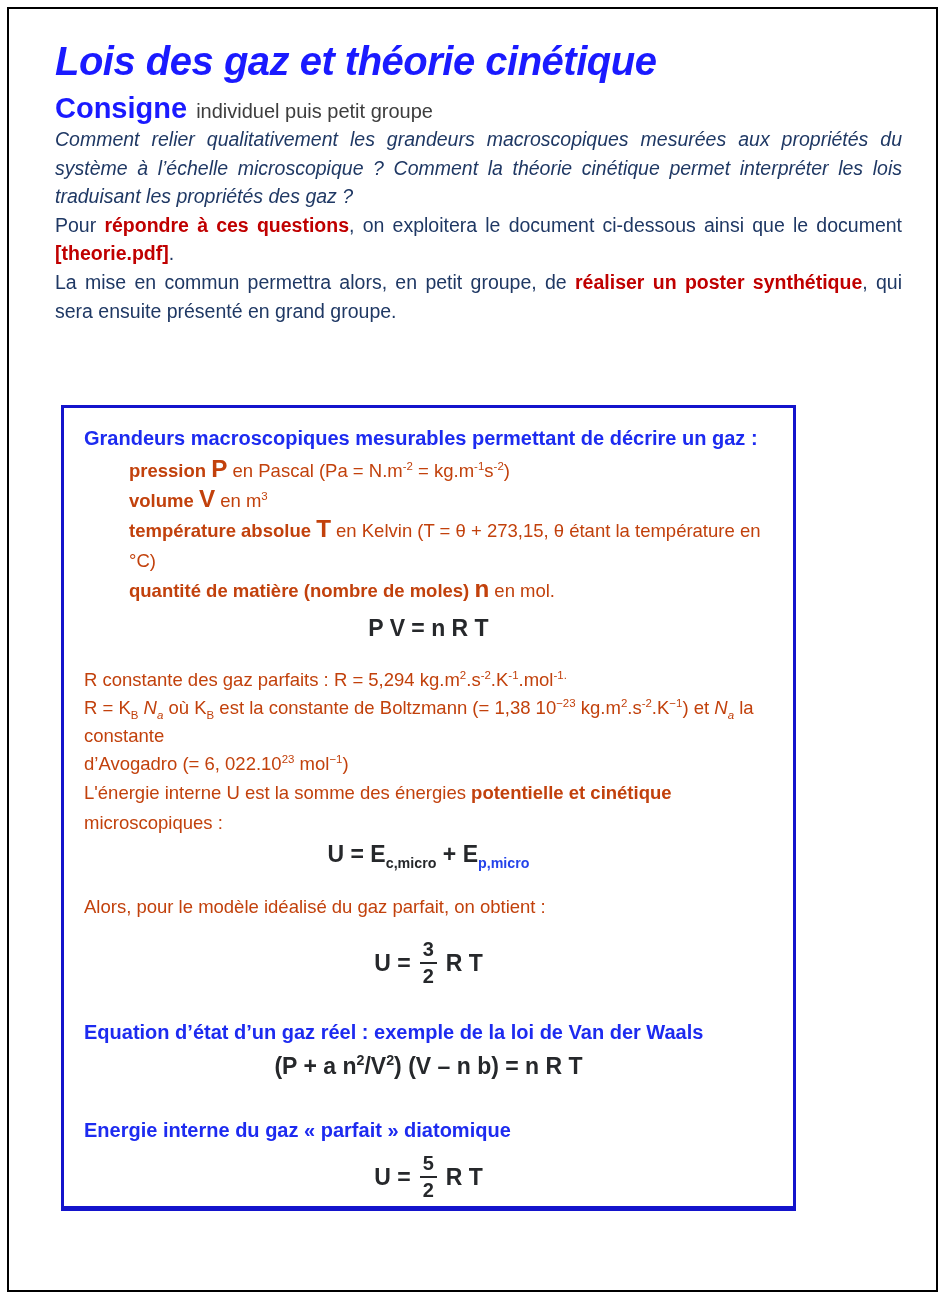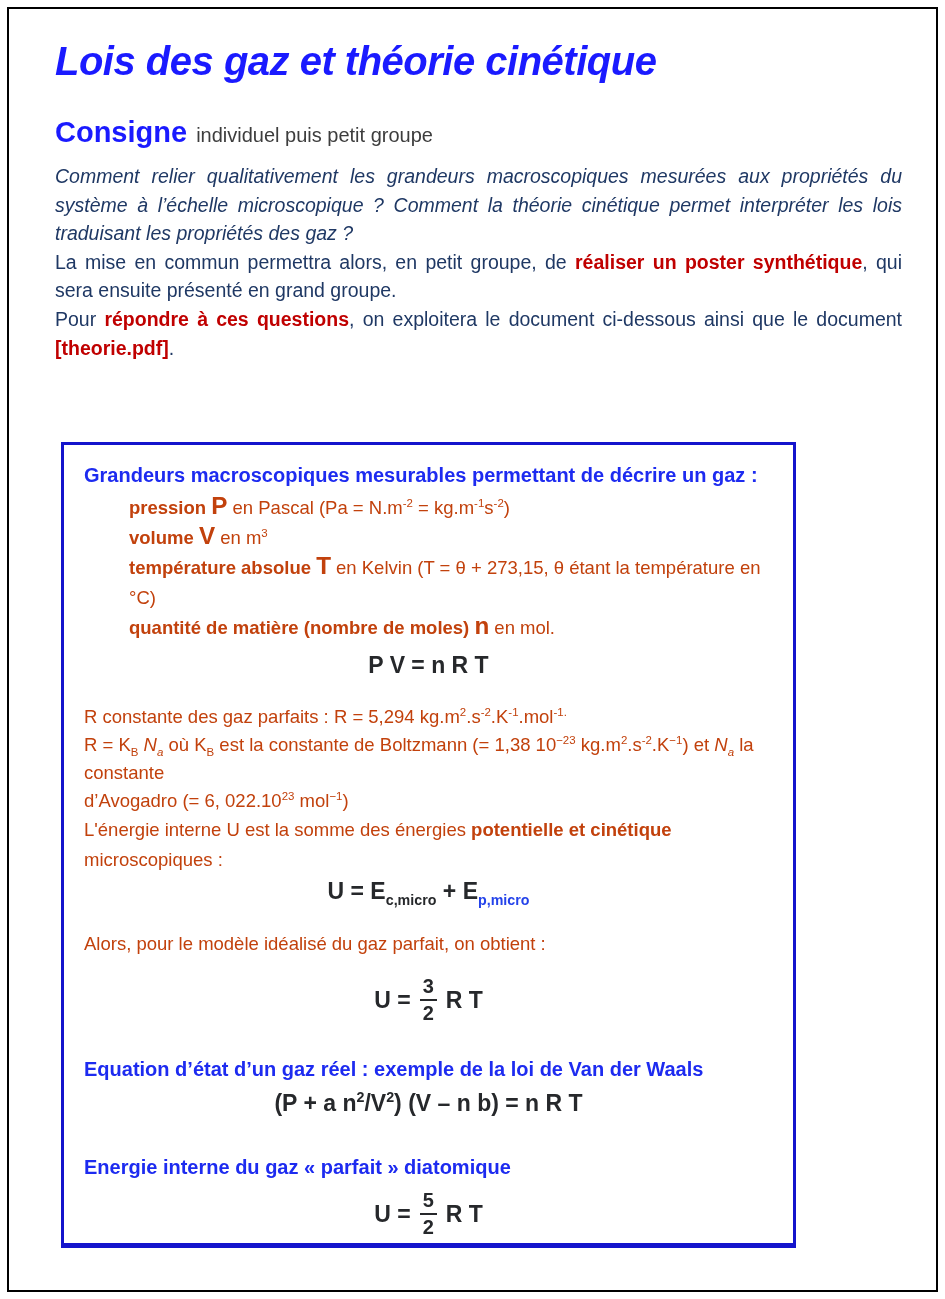--- a/index.html
+++ b/index.html
@@ -10,25 +10,25 @@
   .page-frame{
     position:absolute;top:7px;left:7px;right:7px;bottom:7px;
     border:2px solid #000;box-sizing:border-box;
   }
   .content{padding:26px 46px 0 46px;}
 
   .doc-title{
     margin:0;padding-top:4px;
     font-size:40px;font-weight:bold;color:#1a1aff;letter-spacing:-0.5px;font-style:italic;
   }
-  .consigne{margin-top:32px;}
+  .consigne{margin-top:8px;}
   .consigne-label{font-size:29px;font-weight:bold;color:#1a1aff;}
   .consigne-suffix{font-size:20px;color:#3d3d3d;margin-left:9px;}
 
-  .intro{margin-top:13px;width:847px;text-align:justify;
+  .intro{width:847px;text-align:justify;
     font-size:19.5px;line-height:28.6px;color:#1F3864;}
   .intro p{margin:0;}
   .intro .q{font-style:italic;}
 
   .b{font-weight:bold;}
   .i{font-style:italic;}
   .red{color:#c00000;}
   .blue{color:#2443ea;}
   .sup{vertical-align:super;font-size:62%;line-height:0;}
   .sub{vertical-align:sub;font-size:62%;line-height:0;}
@@ -68,22 +68,22 @@
   <div class="content">
 
     <h1 class="doc-title">Lois des gaz et théorie cinétique</h1>
 
     <div class="consigne">
       <span class="consigne-label">Consigne</span><span class="consigne-suffix">individuel puis petit groupe</span>
     </div>
 
     <div class="intro">
       <p class="q">Comment relier qualitativement les grandeurs macroscopiques mesurées aux propriétés du système à l’échelle microscopique ? Comment la théorie cinétique permet interpréter les lois traduisant les propriétés des gaz ?</p>
+      <p><span>Pour </span><span class="red b">répondre à ces questions</span><span>, on exploitera le document ci-dessous ainsi que le document </span><span class="red b">[theorie.pdf]</span><span>.</span></p>
       <p><span>La mise en commun permettra alors, en petit groupe, de </span><span class="red b">réaliser un poster synthétique</span><span>, qui sera ensuite présenté en grand groupe.</span></p>
-      <p><span>Pour </span><span class="red b">répondre à ces questions</span><span>, on exploitera le document ci-dessous ainsi que le document </span><span class="red b">[theorie.pdf]</span><span>.</span></p>
     </div>
 
     <div class="blue-box">
 
       <h2 class="box-heading">Grandeurs macroscopiques mesurables permettant de décrire un gaz :</h2>
       <p class="line indent mt-sm"><span class="b">pression </span><span class="b big">P</span><span> en Pascal (Pa = N.m</span><span class="sup">-2</span><span> = kg.m</span><span class="sup">-1</span><span>s</span><span class="sup">-2</span><span>)</span></p>
       <p class="line indent"><span class="b">volume </span><span class="b big">V</span><span> en m</span><span class="sup">3</span></p>
       <p class="line indent"><span class="b">température absolue </span><span class="b big">T</span><span> en Kelvin (T = θ + 273,15, θ étant la température en °C)</span></p>
       <p class="line indent"><span class="b">quantité de matière (nombre de moles) </span><span class="b big">n</span><span> en mol.</span></p>
 

